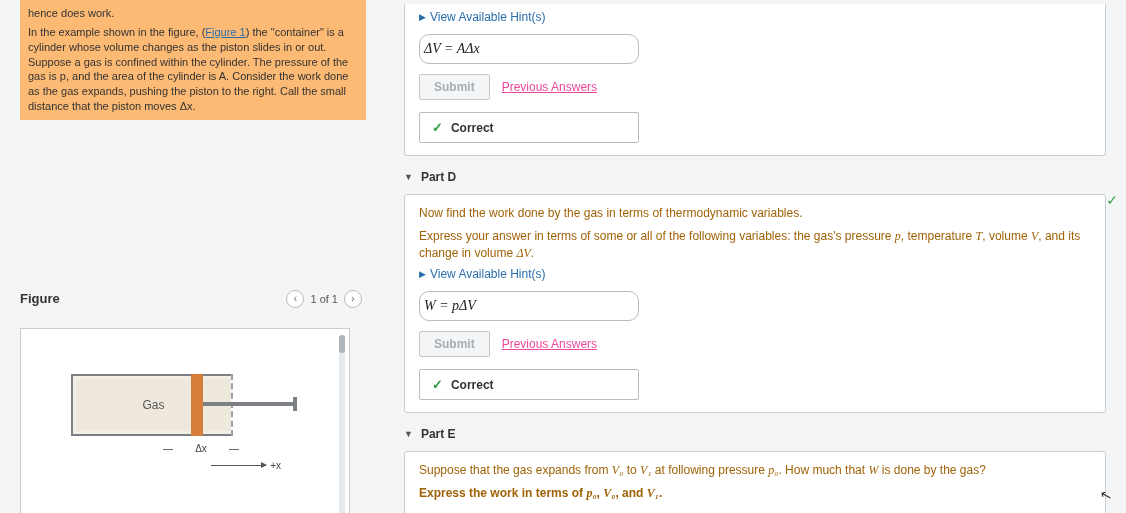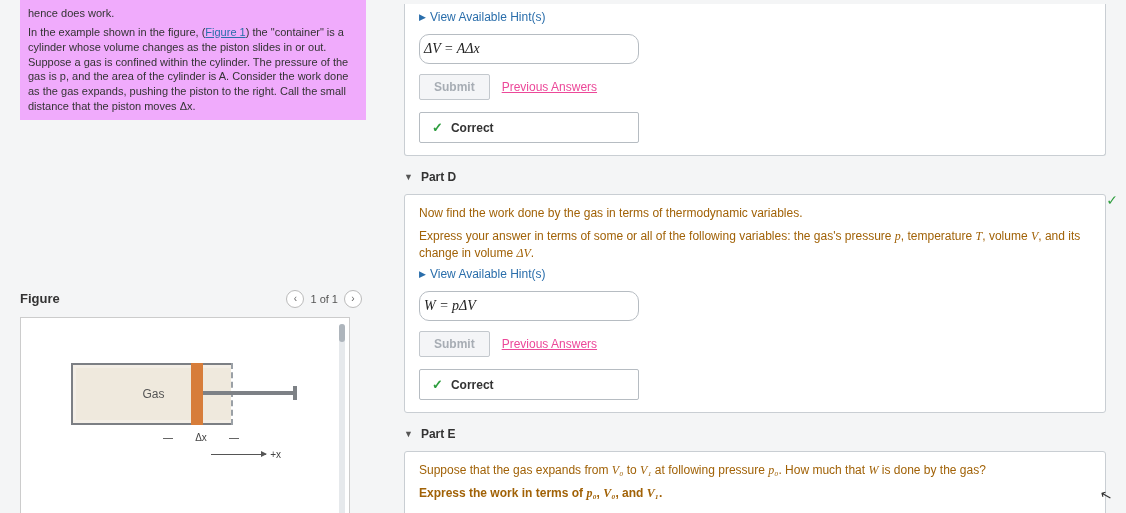--- a/index.html
+++ b/index.html
@@ -15,36 +15,36 @@
     display: flex;
   }
   .left-col {
     width: 380px;
     padding: 0 14px 0 20px;
     background: #f4f5f6;
     display: flex;
     flex-direction: column;
   }
   .intro-text {
-    background: #f0abfc;
+    background: #fdba74;
     padding: 6px 8px;
     font-size: 11px;
     line-height: 1.35;
     color: #333;
   }
   .intro-text .first-line { margin-bottom: 4px; }
   .intro-text .link { color: #2a6eab; text-decoration: underline; }
   .figure-section {
     margin-top: 170px;
   }
   .figure-header {
     display: flex;
     justify-content: space-between;
     align-items: center;
-    margin-bottom: 9px;
+    margin-bottom: 20px;
     padding-right: 4px;
   }
   .figure-title { font-weight: bold; font-size: 13px; }
   .pager {
     display: flex;
     align-items: center;
     gap: 6px;
     font-size: 11px;
     color: #555;
   }

